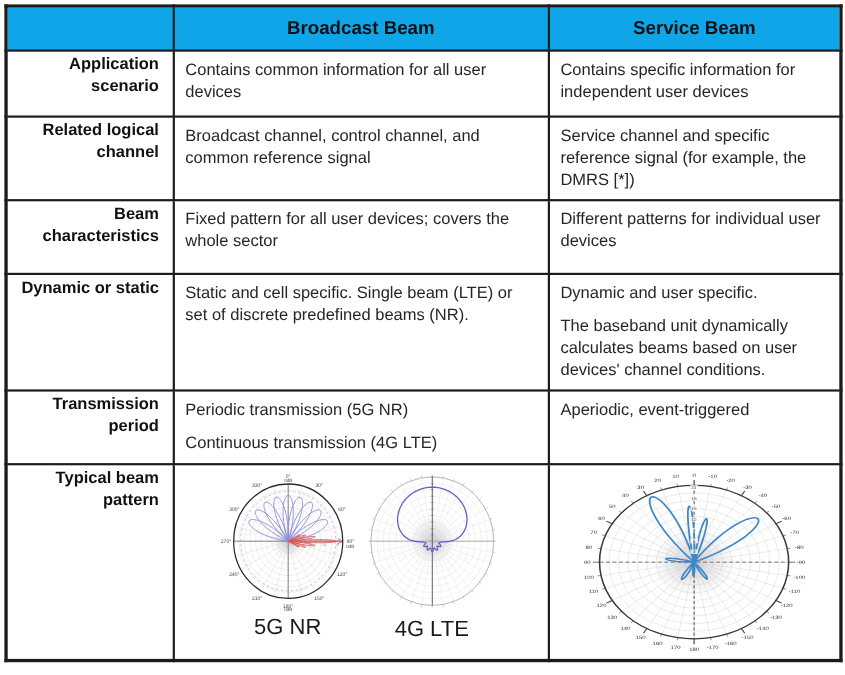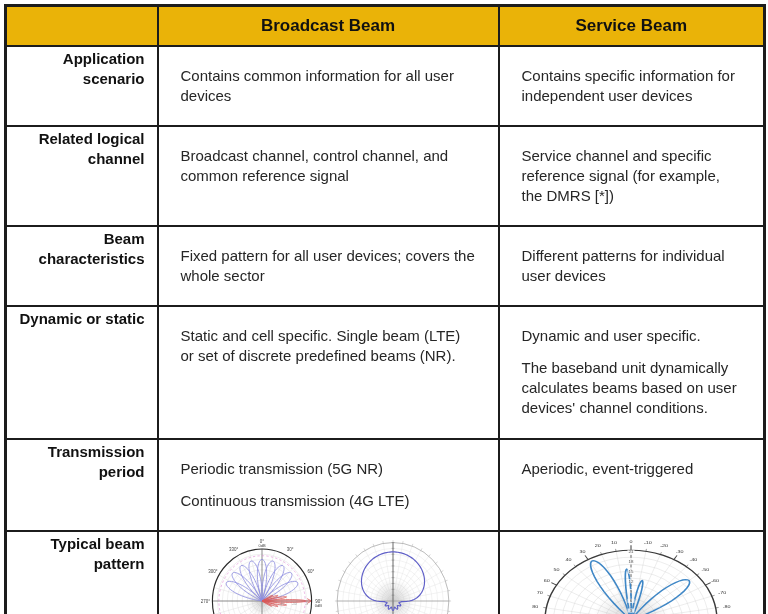--- a/index.html
+++ b/index.html
@@ -1,23 +1,23 @@
 <!DOCTYPE html>
 <html><head>
 <meta charset="utf-8">
 <style>
   html,body{margin:0;padding:0;background:#fff;}
   body{width:768px;height:614px;font-family:"Liberation Sans","DejaVu Sans",sans-serif;color:#262626;}
   .page{padding:4px 4px 0 4px;}
   table.cmp{border-collapse:collapse;table-layout:fixed;width:759px;border:3px solid #1c1c1c;}
   table.cmp td,table.cmp th{border:2px solid #1c1c1c;vertical-align:top;overflow:hidden;}
-  tr.hdr th{background:#eab308;font-size:17px;font-weight:bold;color:#111;text-align:center;vertical-align:middle;padding:2px 4px;}
+  tr.hdr th{background:#0ea5e9;font-size:17px;font-weight:bold;color:#111;text-align:center;vertical-align:middle;padding:2px 4px;}
   td.rowlabel{font-weight:bold;font-size:15px;color:#111;text-align:right;vertical-align:middle;padding:2px 12px;line-height:1.35;}
   td.cell{font-size:15px;line-height:1.34;padding:7px 10px;}
-  td.cell p{margin:12px;}
+  td.cell p{margin:0;}
   td.cell p + p{margin-top:10px;}
   td.figcell{vertical-align:middle;padding:2px;}
   .beams{display:flex;justify-content:center;align-items:center;gap:5px;}
   .fig{display:flex;flex-direction:column;align-items:center;}
   .fig .beamlabel{font-size:20px;color:#1a1a1a;margin-top:2px;font-weight:400;}
   .servicewrap{display:flex;justify-content:center;align-items:center;height:100%;}
   svg{display:block;}
 </style>
 </head>
 <body>
@@ -71,21 +71,21 @@
       <td class="rowlabel">Dynamic or static</td>
       <td class="cell">
             <p>Static and cell specific. Single beam (LTE) or set of discrete predefined beams (NR).</p>
           </td>
       <td class="cell">
         <p>Dynamic and user specific.</p>
         <p>The baseband unit dynamically calculates beams based on user devices' channel conditions.</p>
       </td>
     </tr>
 
-    <tr style="height:77px">
+    <tr style="height:67px">
       <td class="rowlabel">Transmission period</td>
       <td class="cell">
         <p>Periodic transmission (5G NR)</p>
         <p>Continuous transmission (4G LTE)</p>
       </td>
       <td class="cell">
             <p>Aperiodic, event-triggered</p>
           </td>
     </tr>
 

